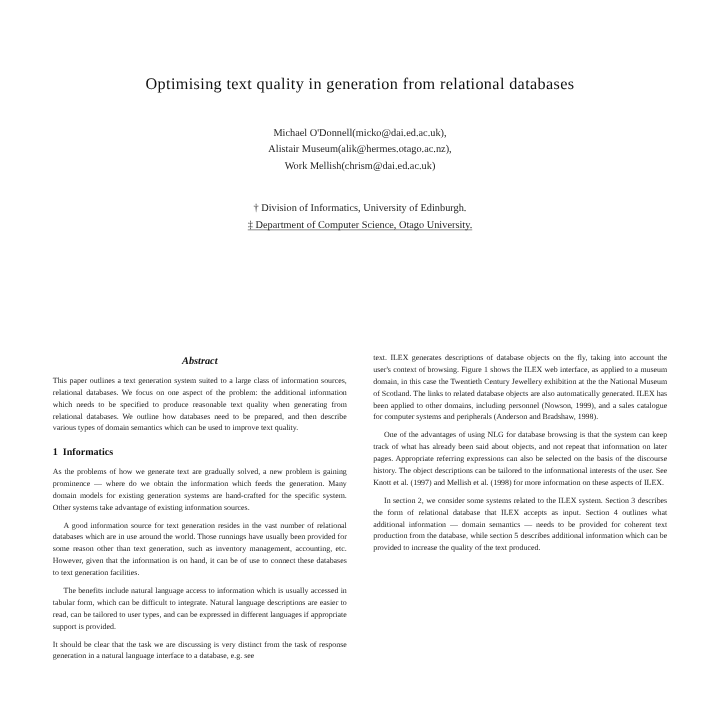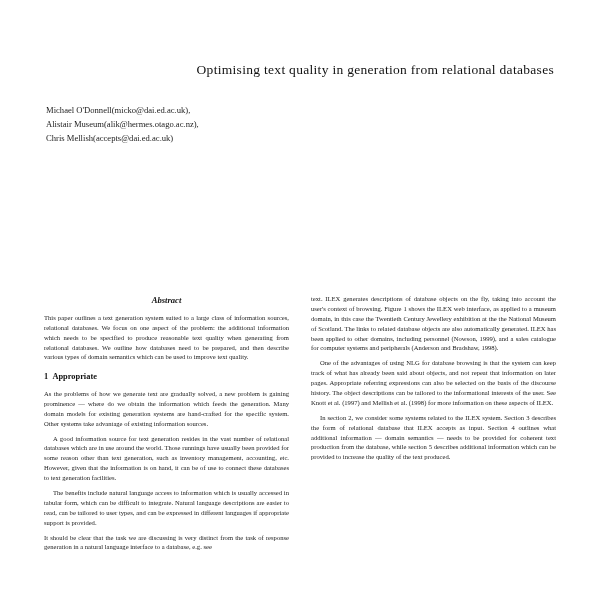--- a/index.html
+++ b/index.html
@@ -16,28 +16,29 @@
   }
   .page {
     position: relative;
     width: 600px;
     height: 600px;
     background: #ffffff;
     padding: 0;
     box-sizing: border-box;
   }
   .title {
-    text-align: right;
+    text-align: center;
     font-size: 13.5px;
     letter-spacing: 0.3px;
     margin: 62px 46px 0 46px;
     color: #111;
     font-weight: normal;
   }
   .authors {
+    text-align: center;
     margin: 26px 46px 0 46px;
     font-size: 8.6px;
     line-height: 1.62;
     color: #1c1c1c;
   }
   .affil {
     text-align: center;
     margin: 20px 46px 0 46px;
     font-size: 8.6px;
     line-height: 1.7;
@@ -89,32 +90,36 @@
 </head>
 <body>
 
 <div class="page">
 
   <h1 class="title">Optimising text quality in generation from relational databases</h1>
 
   <div class="authors">
     <div>Michael O'Donnell(micko@dai.ed.ac.uk),</div>
     <div>Alistair Museum(alik@hermes.otago.ac.nz),</div>
-    <div>Chris Mellish(accepts@dai.ed.ac.uk)</div>
+    <div>Work Mellish(chrism@dai.ed.ac.uk)</div>
   </div>
 
+  <div class="affil">
+    <div>† Division of Informatics, University of Edinburgh.</div>
+    <div class="line2">‡ Department of Computer Science, Otago University.</div>
+  </div>
 
   <div class="columns">
 
     <div class="col">
       <div class="abstract-head">Abstract</div>
       <p class="body noindent">This paper outlines a text generation system suited to a large class of information sources, relational databases. We focus on one aspect of the problem: the additional information which needs to be specified to produce reasonable text quality when generating from relational databases. We outline how databases need to be prepared, and then describe various types of domain semantics which can be used to improve text quality.</p>
 
       <div class="sec-head">
-        <span>1</span>&nbsp;&nbsp;<span>Appropriate</span>
+        <span>1</span>&nbsp;&nbsp;<span>Informatics</span>
       </div>
       <p class="body noindent">As the problems of how we generate text are gradually solved, a new problem is gaining prominence — where do we obtain the information which feeds the generation. Many domain models for existing generation systems are hand-crafted for the specific system. Other systems take advantage of existing information sources.</p>
       <p class="body">A good information source for text generation resides in the vast number of relational databases which are in use around the world. Those runnings have usually been provided for some reason other than text generation, such as inventory management, accounting, etc. However, given that the information is on hand, it can be of use to connect these databases to text generation facilities.</p>
       <p class="body">The benefits include natural language access to information which is usually accessed in tabular form, which can be difficult to integrate. Natural language descriptions are easier to read, can be tailored to user types, and can be expressed in different languages if appropriate support is provided.</p>
 
       <p class="body noindent">It should be clear that the task we are discussing is very distinct from the task of response generation in a natural language interface to a database, e.g. see</p>
     </div>
 
     <div class="col">
       <p class="body noindent">text. ILEX generates descriptions of database objects on the fly, taking into account the user's context of browsing. Figure 1 shows the ILEX web interface, as applied to a museum domain, in this case the Twentieth Century Jewellery exhibition at the the National Museum of Scotland. The links to related database objects are also automatically generated. ILEX has been applied to other domains, including personnel (Nowson, 1999), and a sales catalogue for computer systems and peripherals (Anderson and Bradshaw, 1998).</p>

